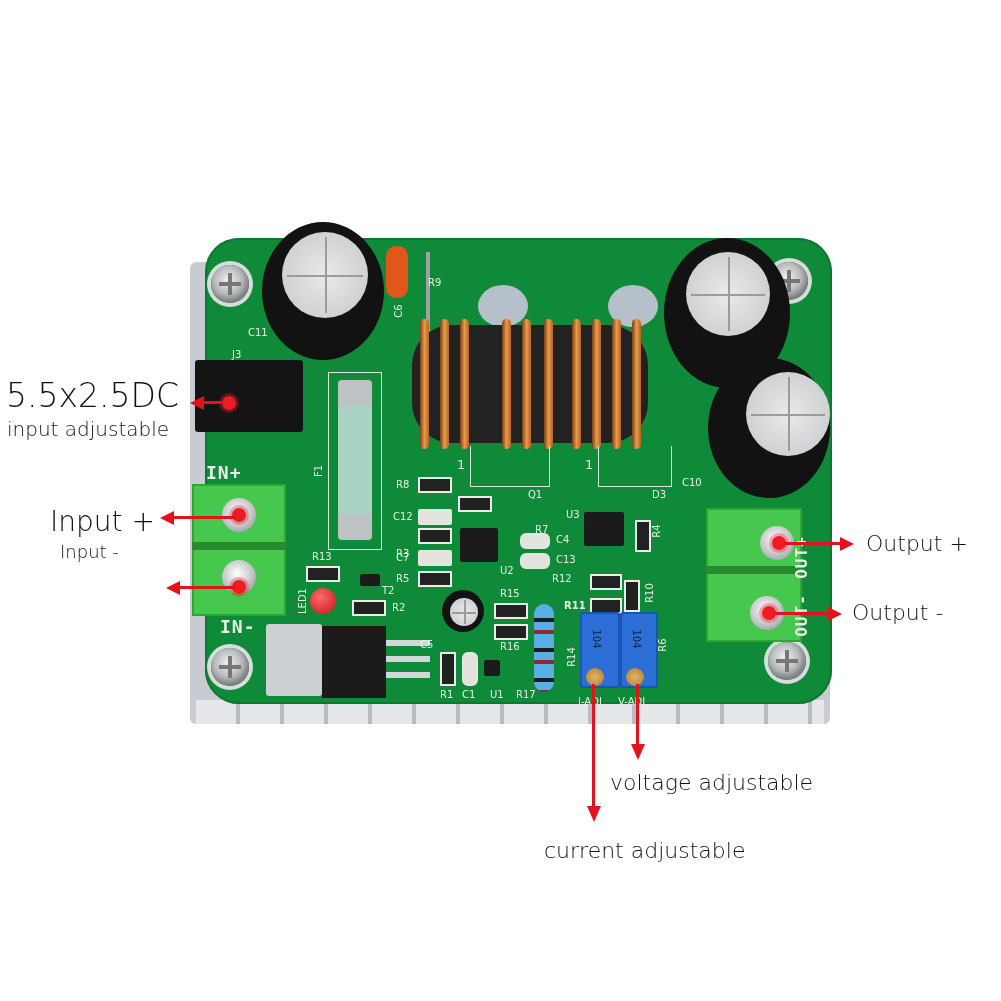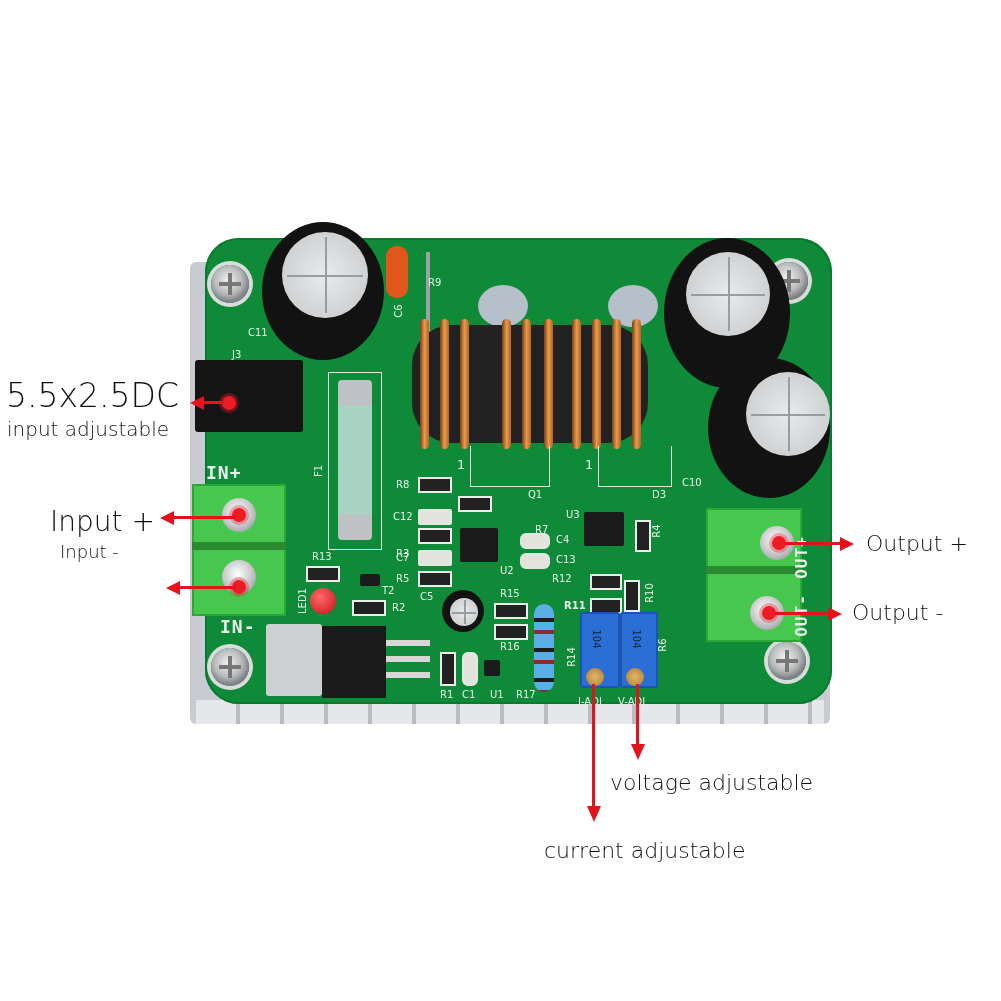--- a/index.html
+++ b/index.html
@@ -146,21 +146,21 @@
 <div class="abs silk" style="left:392px;top:603px;">R2</div>
 
 <div class="abs" style="left:266px;top:624px;width:56px;height:72px;background:#cdd0d2;border-radius:3px;"></div>
 <div class="abs" style="left:322px;top:626px;width:64px;height:72px;background:#1b1b1b;"></div>
 <div class="abs" style="left:386px;top:640px;width:44px;height:6px;background:#d6d6d6;"></div>
 <div class="abs" style="left:386px;top:656px;width:44px;height:6px;background:#d6d6d6;"></div>
 <div class="abs" style="left:386px;top:672px;width:44px;height:6px;background:#d6d6d6;"></div>
 
 <div class="abs cap" style="left:442px;top:590px;width:42px;height:42px;"></div>
 <div class="abs cap-top" style="left:450px;top:598px;width:28px;height:28px;"></div>
-<div class="abs silk" style="left:420px;top:592px;">C5</div>
+<div class="abs silk" style="left:420px;top:640px;">C5</div>
 
 <div class="abs silk" style="left:500px;top:589px;">R15</div>
 <div class="abs smd-r" style="left:494px;top:603px;width:30px;height:12px;"></div>
 <div class="abs smd-r" style="left:494px;top:624px;width:30px;height:12px;"></div>
 <div class="abs silk" style="left:500px;top:642px;">R16</div>
 
 <div class="abs smd-r" style="left:440px;top:652px;width:12px;height:30px;"></div>
 <div class="abs silk" style="left:440px;top:690px;">R1</div>
 <div class="abs smd" style="left:462px;top:652px;width:12px;height:30px;border-radius:6px;"></div>
 <div class="abs silk" style="left:462px;top:690px;">C1</div>

